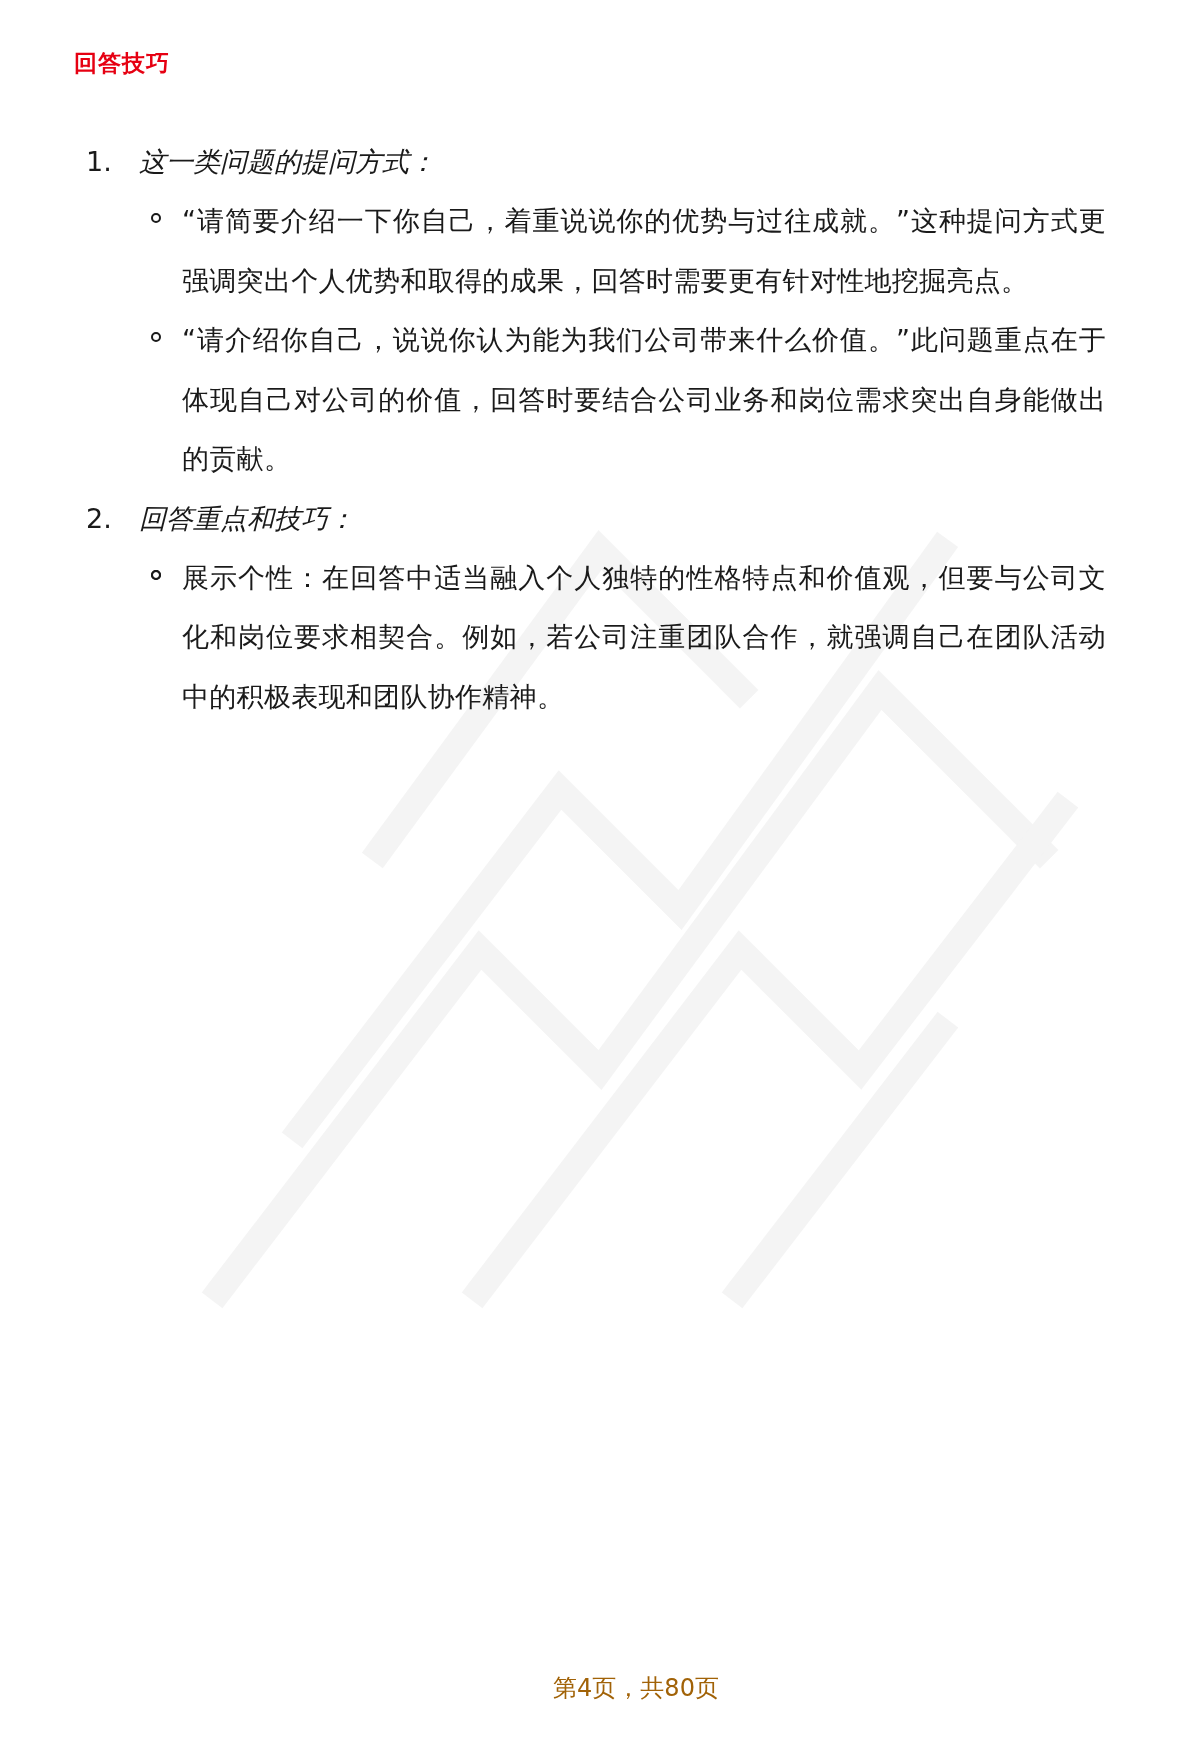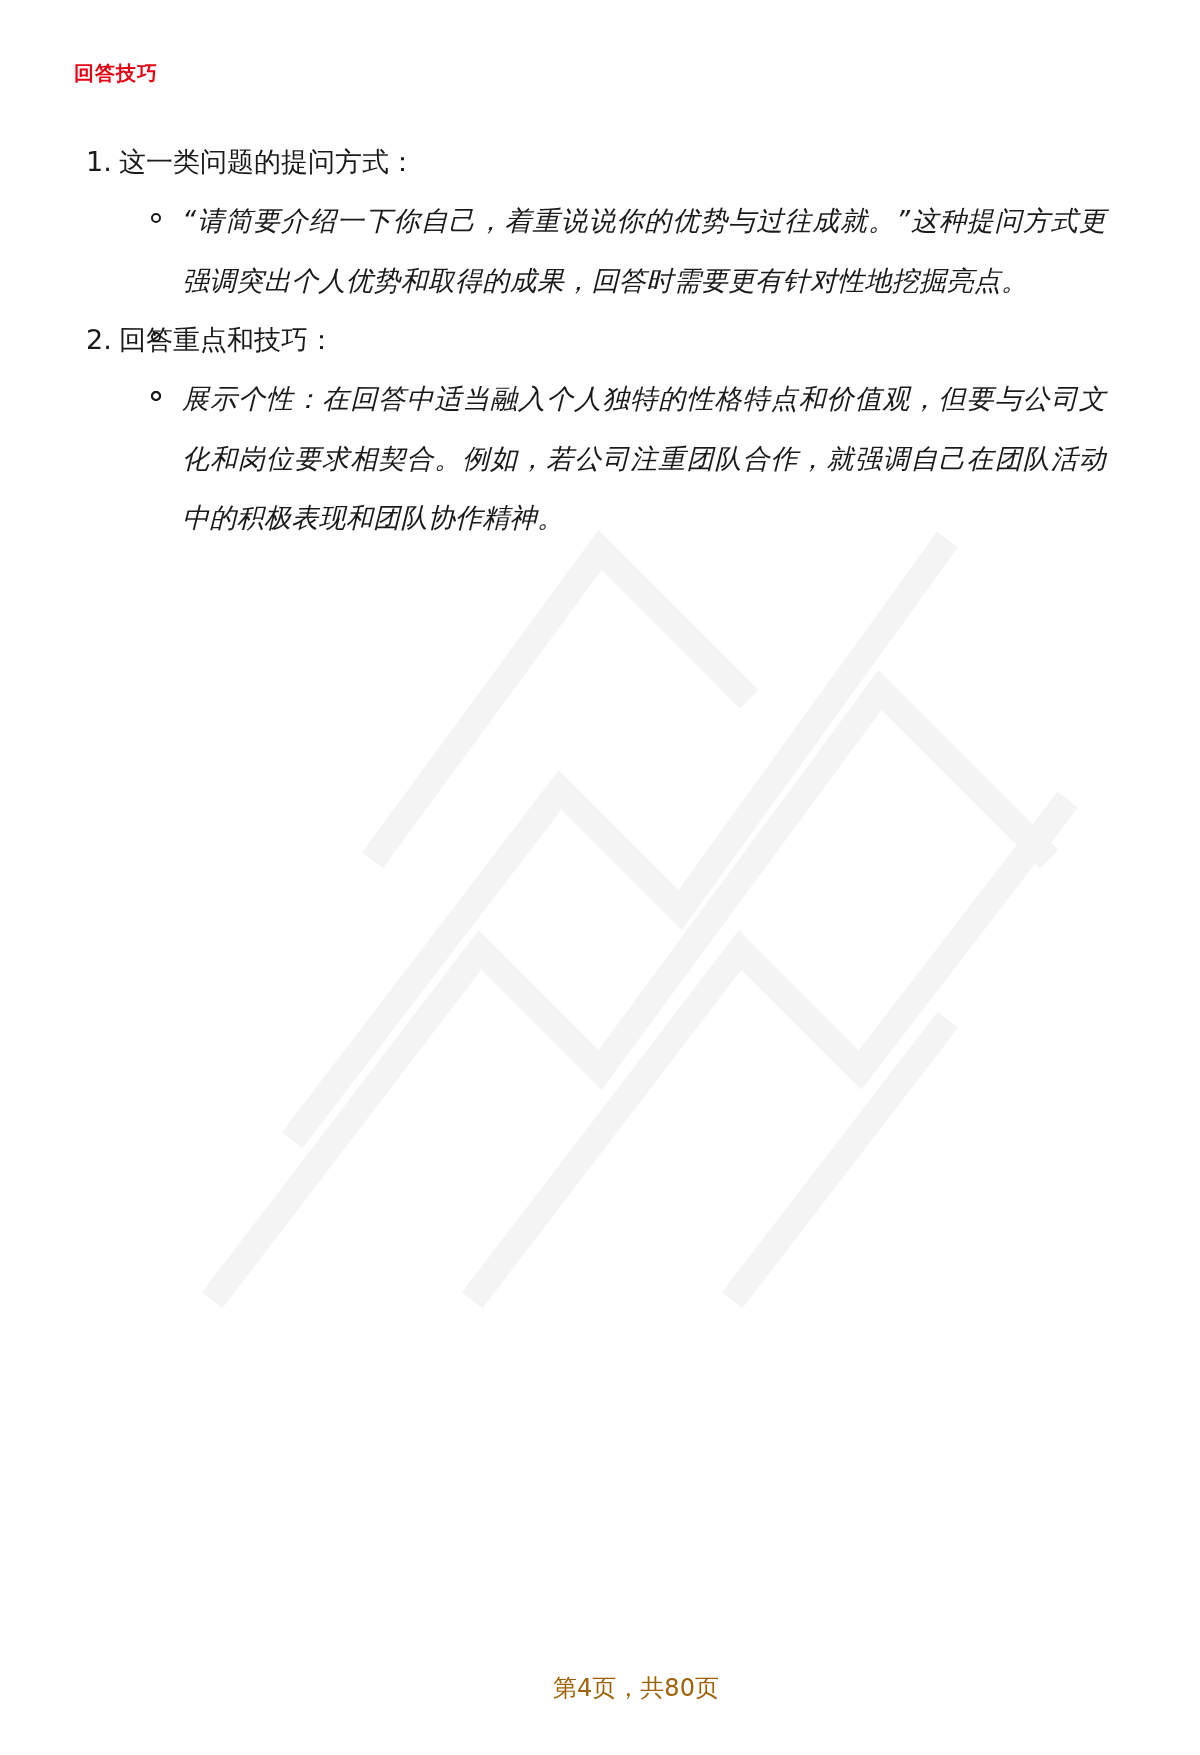--- a/index.html
+++ b/index.html
@@ -7,32 +7,32 @@
       width: 1200px; height: 1755px; position: relative; overflow: hidden;
       font-family: "DejaVu Sans", "Liberation Sans", sans-serif;
       color: #1a1a1a;
     }
     .watermark {
       position: absolute; left: 180px; top: 430px; width: 900px; height: 900px;
       pointer-events: none; opacity: 0.09;
     }
     .page { position: absolute; left: 0; top: 0; width: 1200px; height: 1755px; }
     .title {
-      position: absolute; left: 74px; top: 60px;
-      font-size: 20px; font-weight: bold; color: #e60012; letter-spacing: 1px;
+      position: absolute; left: 74px; top: 48px;
+      font-size: 23px; font-weight: bold; color: #e60012; letter-spacing: 1px;
     }
     .content { position: absolute; left: 0; top: 132px; width: 1200px; }
     .section { position: relative; }
     .section-head {
       position: relative; height: 59px; line-height: 59px;
       font-size: 27px; padding-left: 86px;
     }
     .section-head .num { position: absolute; left: 86px; }
-    .section-head .label { position: absolute; left: 119px; }
-    .item { position: relative; padding-left: 182px; padding-right: 94px; font-style: italic; }
+    .section-head .label { position: absolute; left: 139px; font-style: italic; }
+    .item { position: relative; padding-left: 182px; padding-right: 94px; }
     .item .bullet {
       position: absolute; left: 151px; top: 22px;
       width: 10px; height: 10px; border: 2px solid #1a1a1a; border-radius: 50%;
       box-sizing: border-box;
     }
     .item .text {
       font-size: 27px; line-height: 59.5px; text-align: justify; letter-spacing: 0.3px;
     }
     .footer {
       position: absolute; left: 0; width: 1200px; top: 1672px;
@@ -62,20 +62,21 @@
       <div class="section-head">
         <span class="num">1.</span>
         <span class="label">这一类问题的提问方式：</span>
       </div>
       <div class="item">
         <span class="bullet"></span>
         <div class="text">“请简要介绍一下你自己，着重说说你的优势与过往成就。”这种提问方式更强调突出个人优势和取得的成果，回答时需要更有针对性地挖掘亮点。</div>
       </div>
       <div class="item">
         <span class="bullet"></span>
+        <div class="text">“请介绍你自己，说说你认为能为我们公司带来什么价值。”此问题重点在于体现自己对公司的价值，回答时要结合公司业务和岗位需求突出自身能做出的贡献。</div>
       </div>
     </div>
 
     <div class="section">
       <div class="section-head">
         <span class="num">2.</span>
         <span class="label">回答重点和技巧：</span>
       </div>
       <div class="item">
         <span class="bullet"></span>

